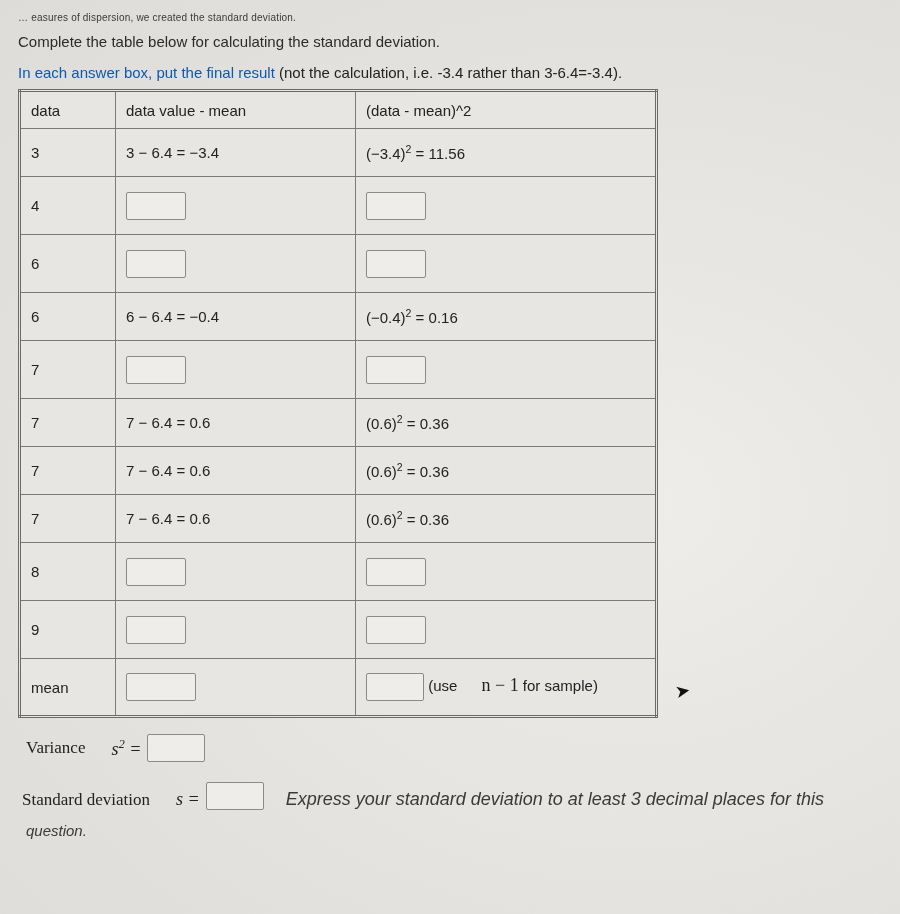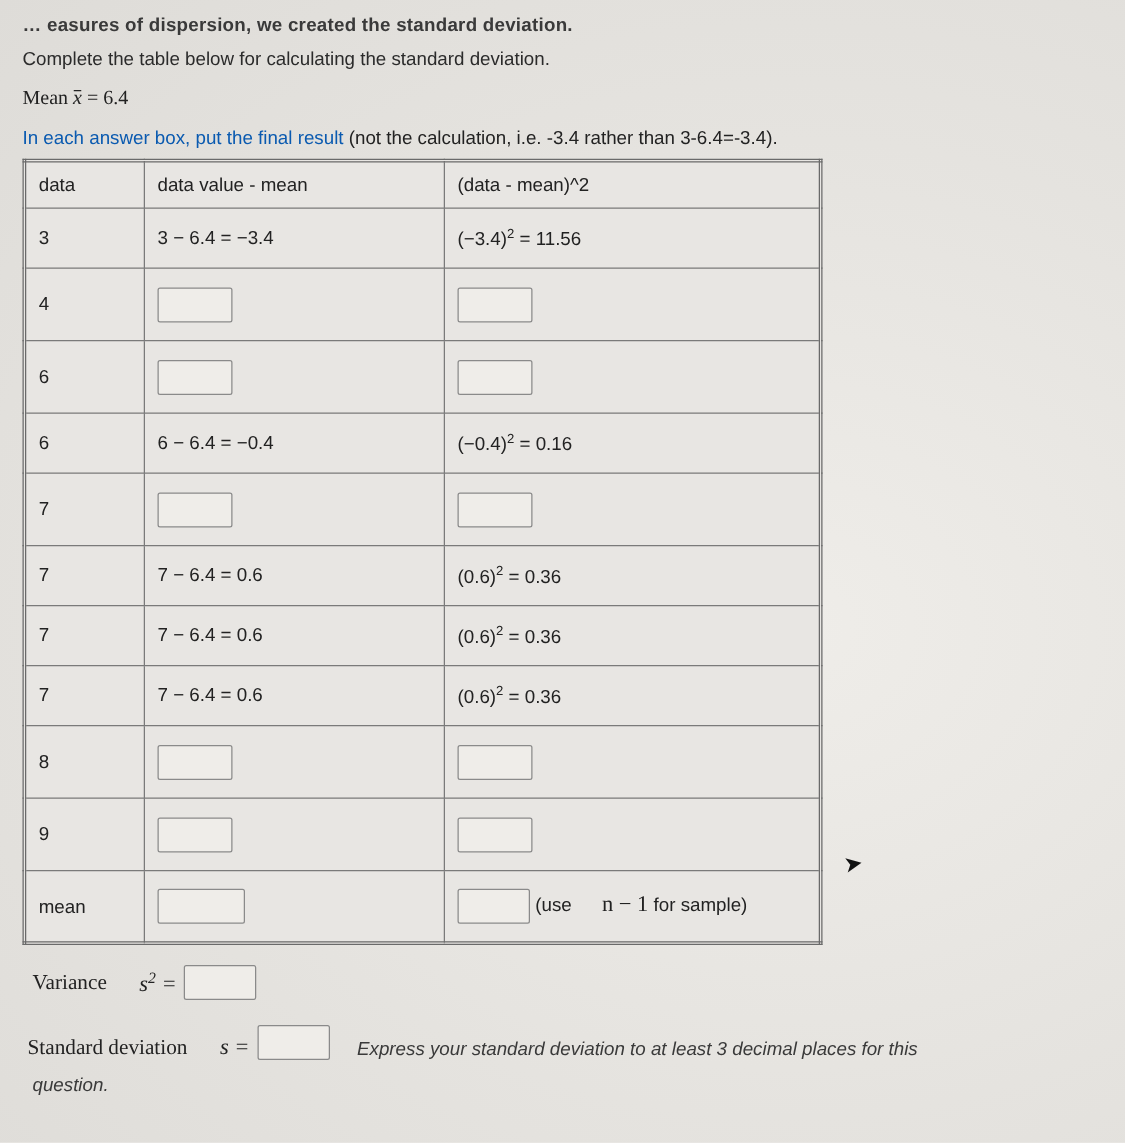--- a/index.html
+++ b/index.html
@@ -13,25 +13,24 @@
       color: #222;
       position: relative;
     }
     .page {
       padding: 12px 18px 20px 18px;
       position: relative;
       background: radial-gradient(ellipse at 70% 55%, #efede9 0%, #e5e3df 55%, #dedcd8 100%);
       min-height: 914px;
     }
     .cut-line {
-      font-size: 15px;
+      font-size: 10px;
       color: #3a3a3a;
       margin-bottom: 10px;
       letter-spacing: 0.2px;
-      font-weight: bold;
     }
     .instr-line {
       margin: 10px 0 14px 0;
       font-size: 15px;
       color: #2b2b2b;
     }
     .data-line { margin: 8px 0; }
     .mean-line { margin: 14px 0; font-family: 'Times New Roman', serif; font-size: 16px; }
     .rule-line { margin: 12px 0 8px 0; }
     .blue { color: #0a5ab0; }
@@ -112,21 +111,21 @@
       font-size: 17px;
       display: flex;
       align-items: flex-end;
       gap: 6px;
       flex-wrap: wrap;
     }
     .italic-s { font-style: italic; }
     .express {
       font-family: Arial, sans-serif;
       font-style: italic;
-      font-size: 15px;
+      font-size: 18px;
       color: #3a3a3a;
       margin-left: 16px;
     }
     .question-word {
       margin: 12px 0 0 8px;
       font-style: italic;
       font-family: Arial, sans-serif;
       color: #3a3a3a;
     }
     .cursor {
@@ -141,25 +140,20 @@
   </style>
 </head>
 <body>
 <div class="page">
 
   <div class="cut-line">… easures of dispersion, we created the standard deviation.</div>
 
   <div class="instr-line">Complete the table below for calculating the standard deviation.</div>
 
 
-  <div class="mean-line">
-    <span>Mean </span>
-    <span class="bar-x">x</span>
-    <span> = 6.4</span>
-  </div>
 
   <div class="rule-line">
     <span class="blue">In each answer box, put the final result</span>
     <span> (not the calculation, i.e. -3.4 rather than 3-6.4=-3.4).</span>
   </div>
 
   <table class="sd">
     <tbody>
         <tr class="short">
       <th class="col-data">data</th>

